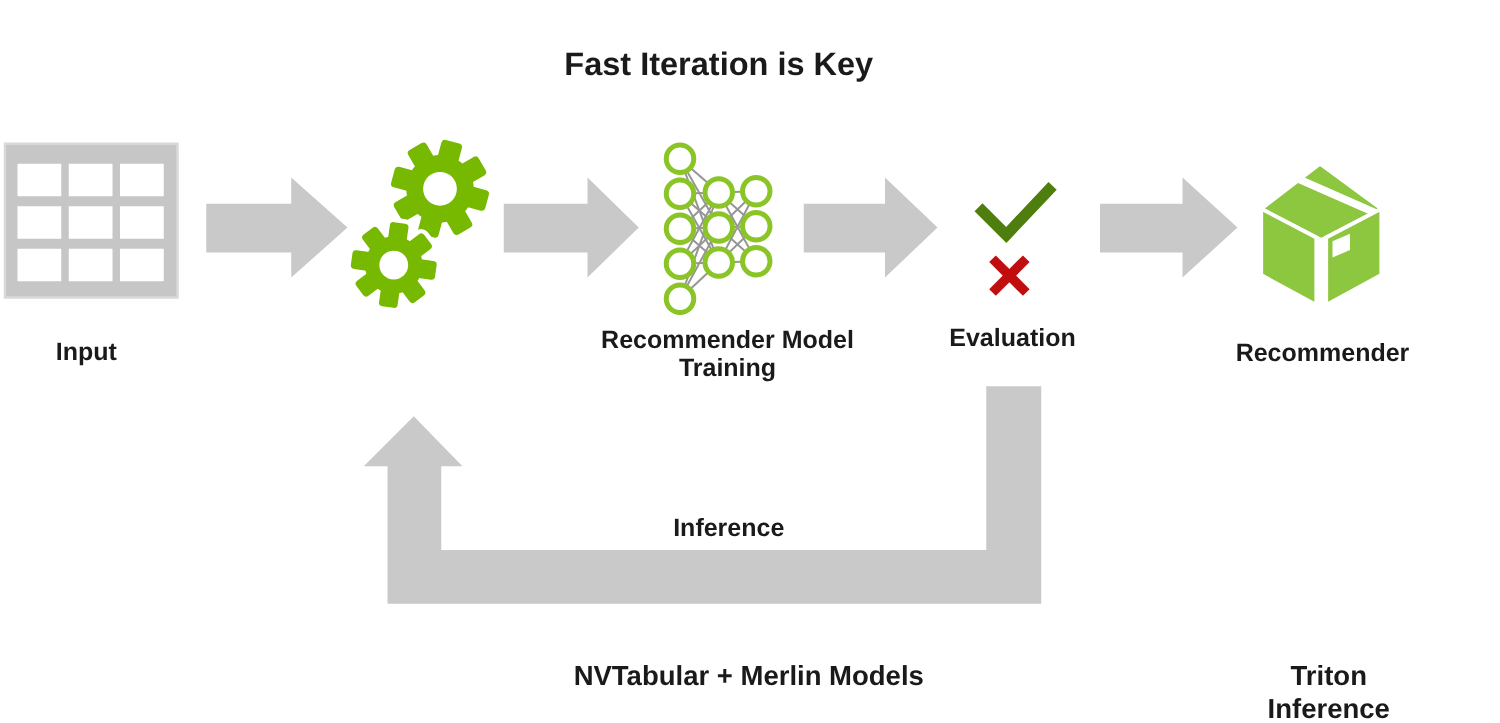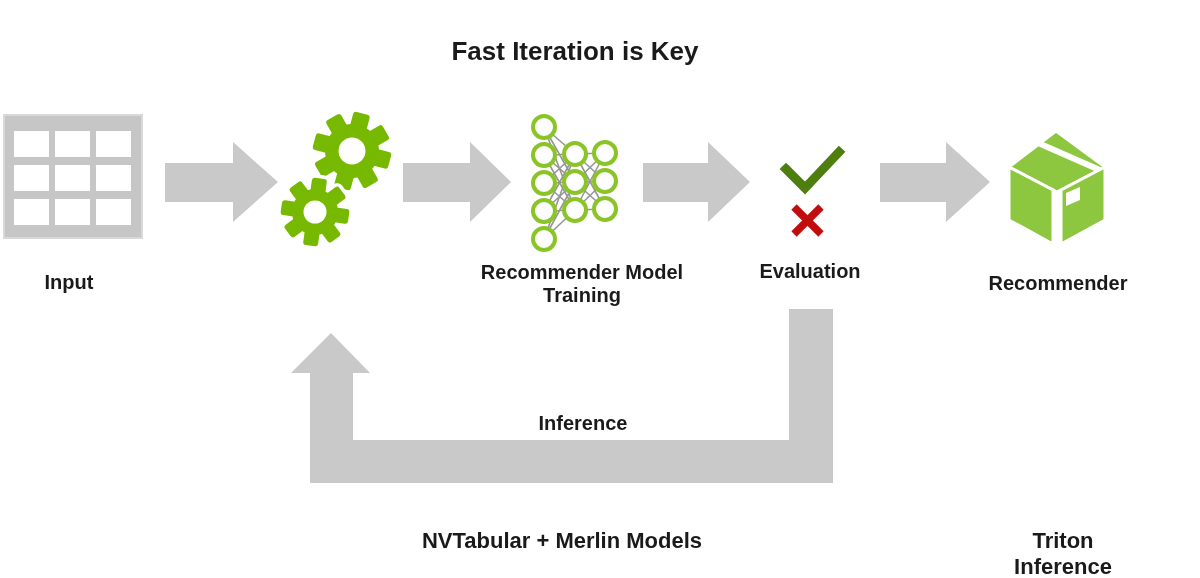--- a/index.html
+++ b/index.html
@@ -141,17 +141,17 @@
 
   <div class="label" style="left:582px;top:261px">Recommender Model
 Training</div>
 
   <div class="label" style="left:810px;top:260px">Evaluation</div>
 
   <div class="label" style="left:1058px;top:272px">Recommender</div>
 
   <div class="label" style="left:583px;top:412px">Inference</div>
 
-  <div class="label footnote" style="left:562px;top:528px">NVTabular + Merlin Models</div>
+  <div class="label footnote" style="left:599px;top:528px">NVTabular + Merlin Models</div>
 
   <div class="label footnote" style="left:1063px;top:528px">Triton Inference Server</div>
 
 </div>
 
 </body></html>

